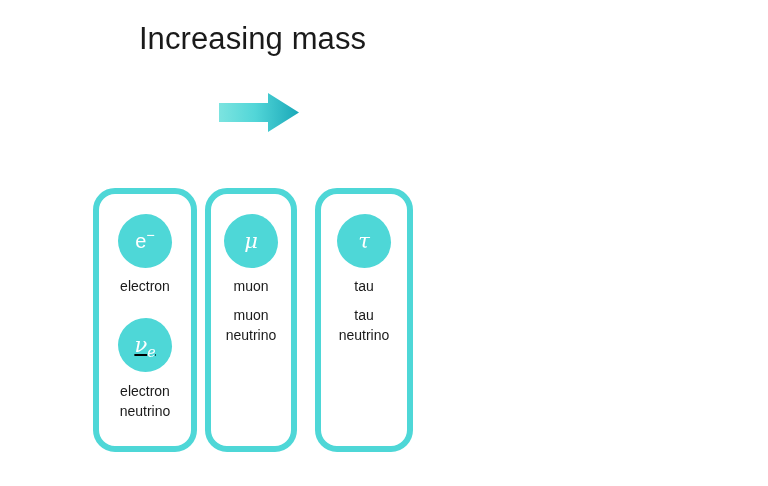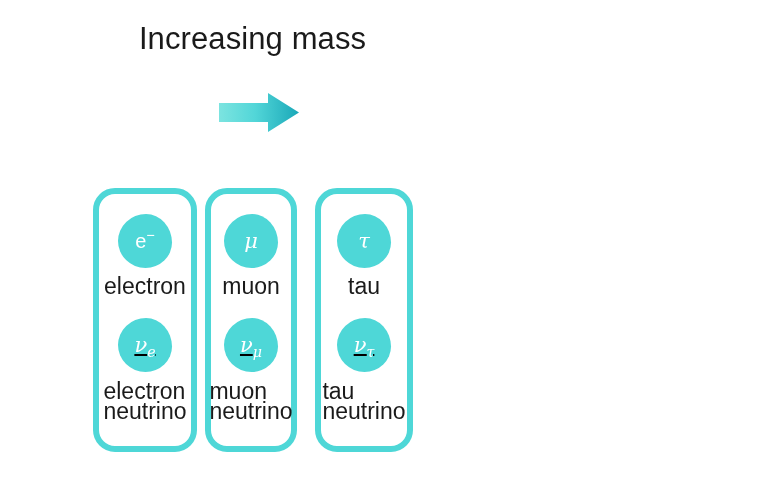--- a/index.html
+++ b/index.html
@@ -105,23 +105,23 @@
   }
   .particle .sym sub {
     font-size: 0.68em;
     vertical-align: sub;
     line-height: 0;
   }
 
   
   .label {
     color: #1a1a1a;
-    font-size: 23px;
+    font-size: 14px;
     line-height: 20px;
-    text-align: left;
+    text-align: center;
     white-space: pre-line;
   }
 
   
   .slot-top    { margin-top: 20px; }
   .label-top   { margin-top: 8px; }
   .slot-bottom { margin-top: 22px; text-decoration: underline; }
   .label-bottom{ margin-top: 9px; }
 </style>
 </head>
@@ -159,36 +159,28 @@
 neutrino</div>
   </div>
 
   <div class="column" id="col-1">
     <div class="particle slot-top">
       <span class="blob"></span>
       <span class="sym">μ</span>
     </div>
     <div class="label label-top">muon</div>
 
-    <div class="particle slot-bottom">
-      <span class="blob"></span>
-      <span class="sym">ν<sub>μ</sub></span>
-    </div>
     <div class="label label-bottom">muon
 neutrino</div>
   </div>
 
   <div class="column" id="col-2">
     <div class="particle slot-top">
       <span class="blob"></span>
       <span class="sym">τ</span>
     </div>
     <div class="label label-top">tau</div>
 
-    <div class="particle slot-bottom">
-      <span class="blob"></span>
-      <span class="sym">ν<sub>τ</sub></span>
-    </div>
     <div class="label label-bottom">tau
 neutrino</div>
   </div>
 
 </div>
 
 </body></html>

